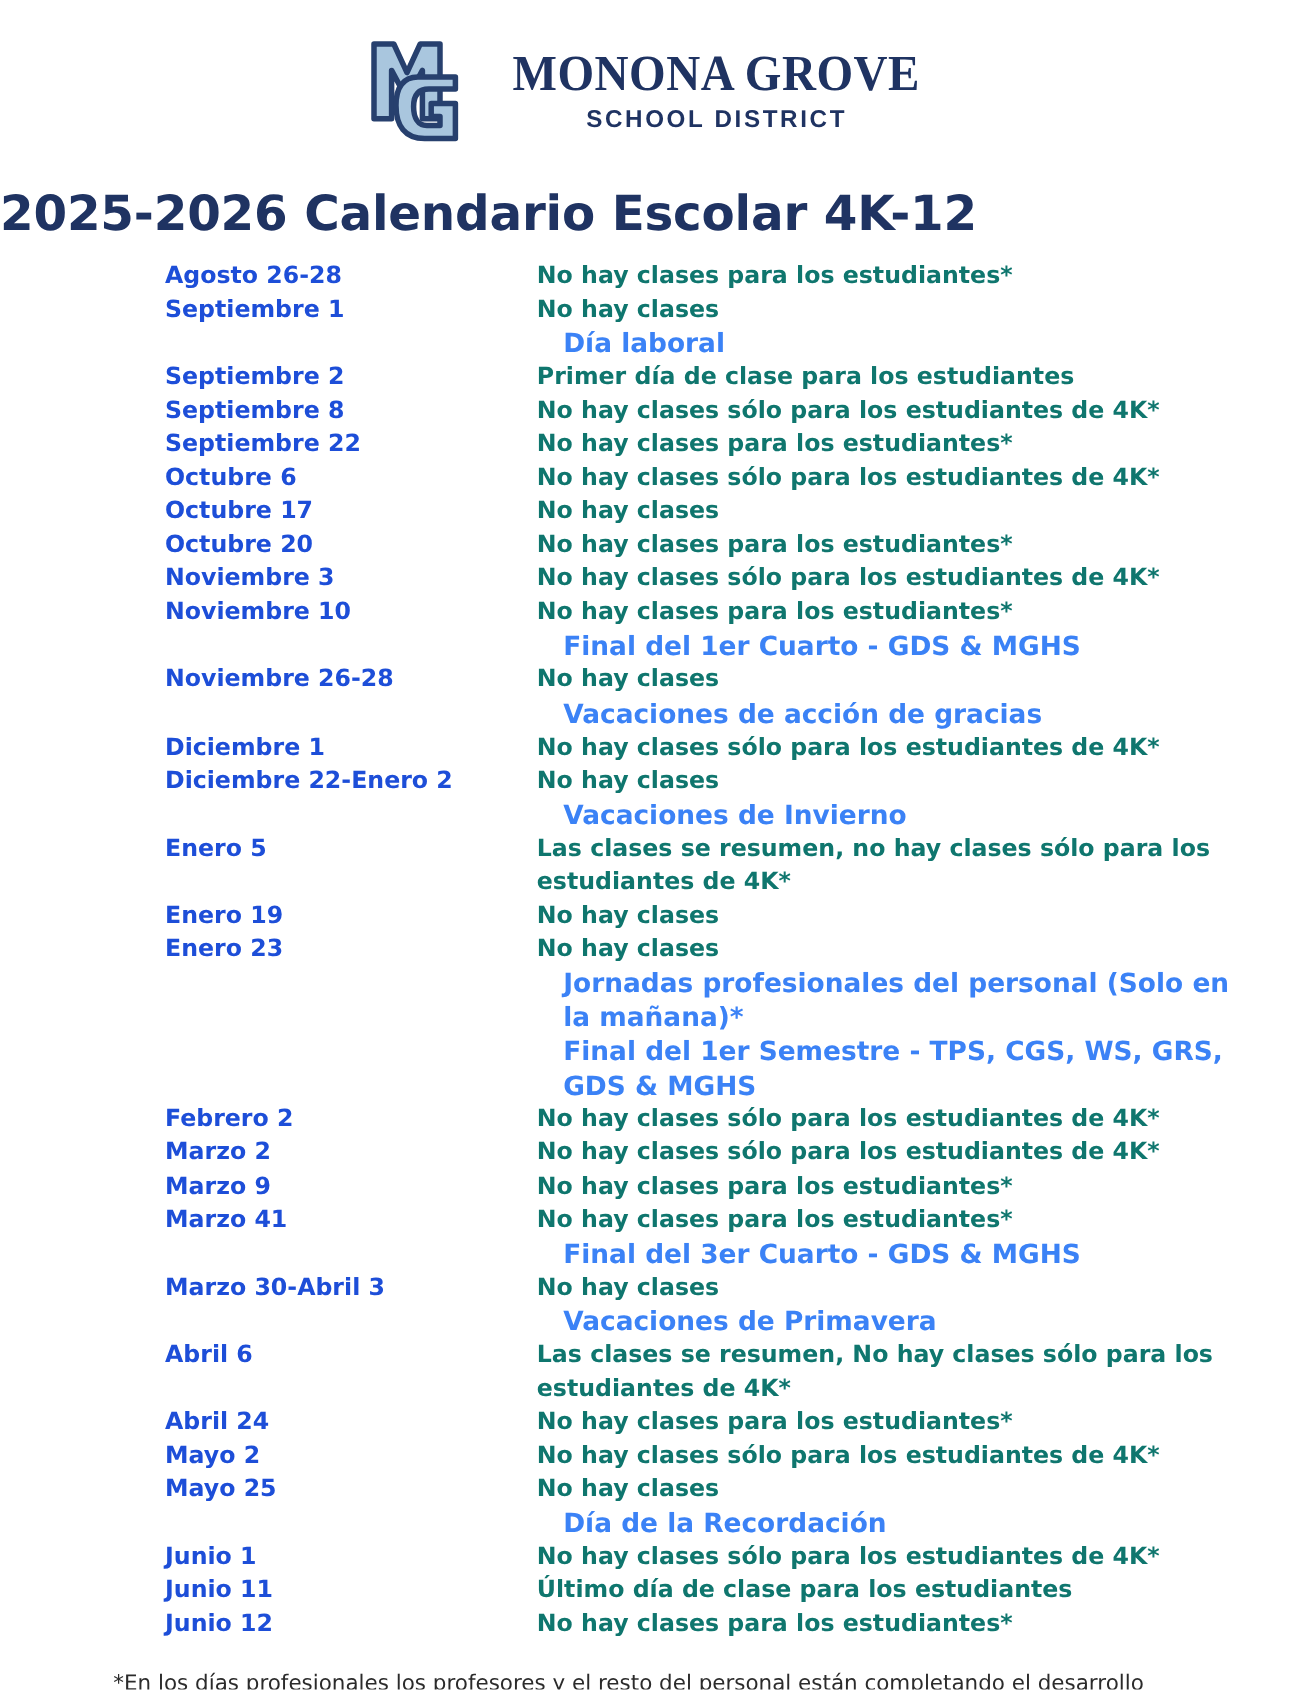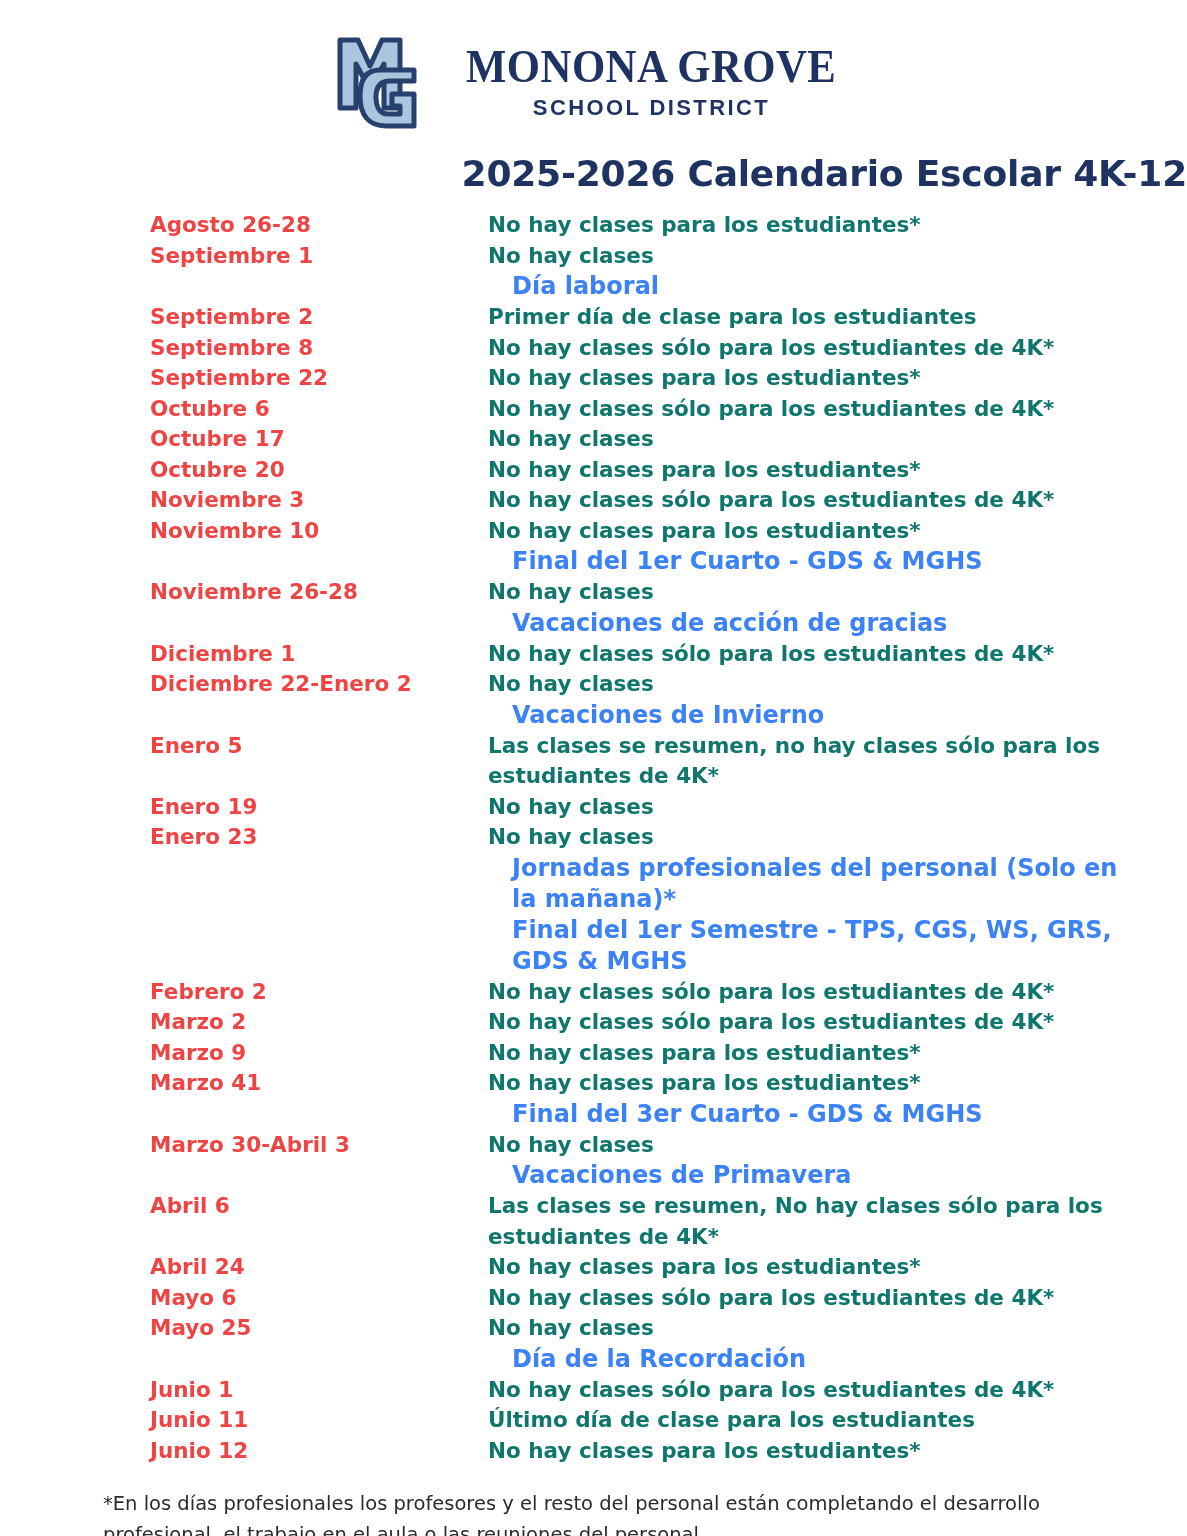--- a/index.html
+++ b/index.html
@@ -56,47 +56,47 @@
     font-weight: bold;
     font-size: 22px;
     letter-spacing: 2.4px;
     color: #1F3362;
     margin-top: 7px;
     white-space: nowrap;
   }
 
   
   .page-title {
-    text-align: right;
+    text-align: left;
     color: #1F3362;
     font-family: "DejaVu Sans", sans-serif;
     font-weight: bold;
-    font-size: 36px;
+    font-size: 44px;
     letter-spacing: -0.2px;
-    margin-top: 21px;
+    margin-top: 37px;
     margin-bottom: 0;
   }
 
   
   .calendar {
     margin-top: 16px;
     padding-left: 150px;
     padding-right: 60px;
   }
   .cal-row {
     display: flex;
     align-items: flex-start;
   }
   .cal-date {
     flex: 0 0 338px;
     font-family: "DejaVu Sans", sans-serif;
     font-weight: bold;
     font-size: 21.5px;
     line-height: 30.5px;
-    color: #ef4444;
+    color: #1d4ed8;
     white-space: nowrap;
   }
   .cal-desc-wrap {
     flex: 1 1 auto;
     min-width: 0;
   }
   .cal-desc {
     font-family: "DejaVu Sans", sans-serif;
     font-weight: bold;
     font-size: 21.5px;
@@ -288,21 +288,21 @@
         <div class="cal-desc">Las clases se resumen, No hay clases sólo para los estudiantes de 4K*</div>
       </div>
     </div>
     <div class="cal-row">
       <div class="cal-date">Abril 24</div>
       <div class="cal-desc-wrap">
         <div class="cal-desc">No hay clases para los estudiantes*</div>
       </div>
     </div>
     <div class="cal-row">
-      <div class="cal-date">Mayo 6</div>
+      <div class="cal-date">Mayo 2</div>
       <div class="cal-desc-wrap">
         <div class="cal-desc">No hay clases sólo para los estudiantes de 4K*</div>
       </div>
     </div>
     <div class="cal-row">
       <div class="cal-date">Mayo 25</div>
       <div class="cal-desc-wrap">
         <div class="cal-desc">No hay clases</div>
         <div class="cal-sub">Día de la Recordación</div>
       </div>

